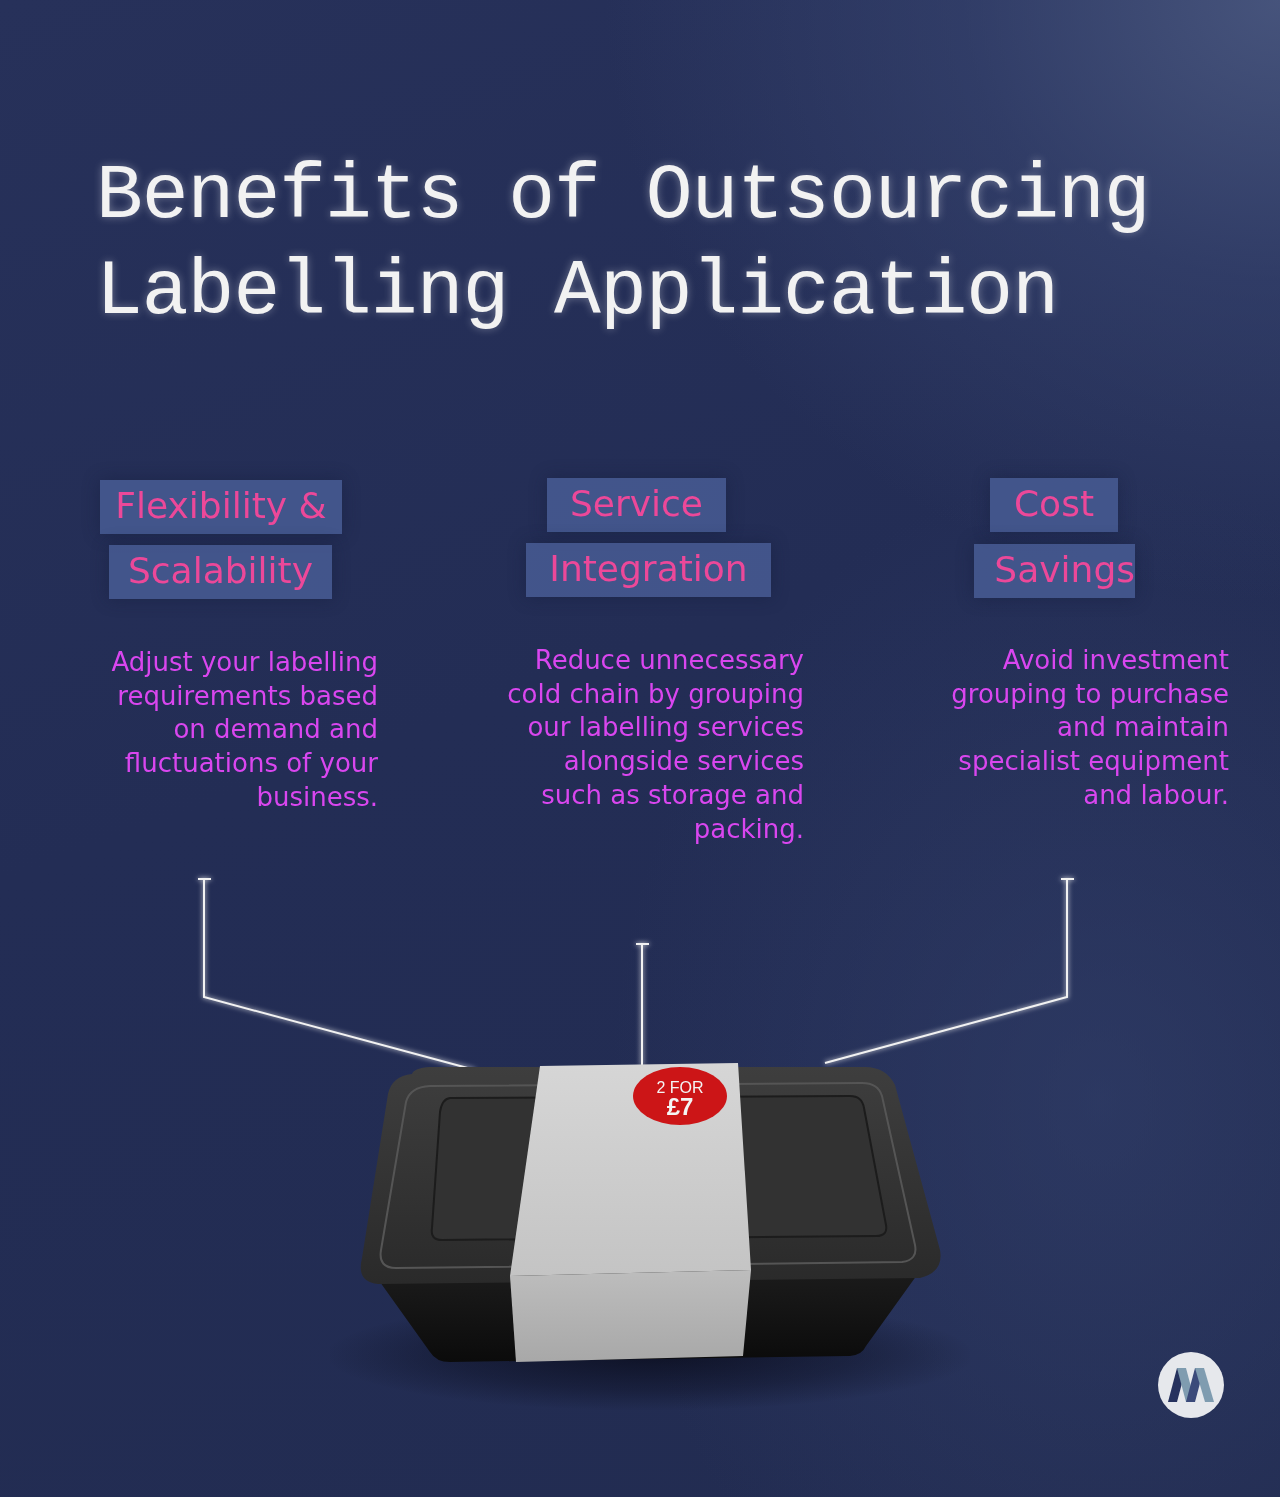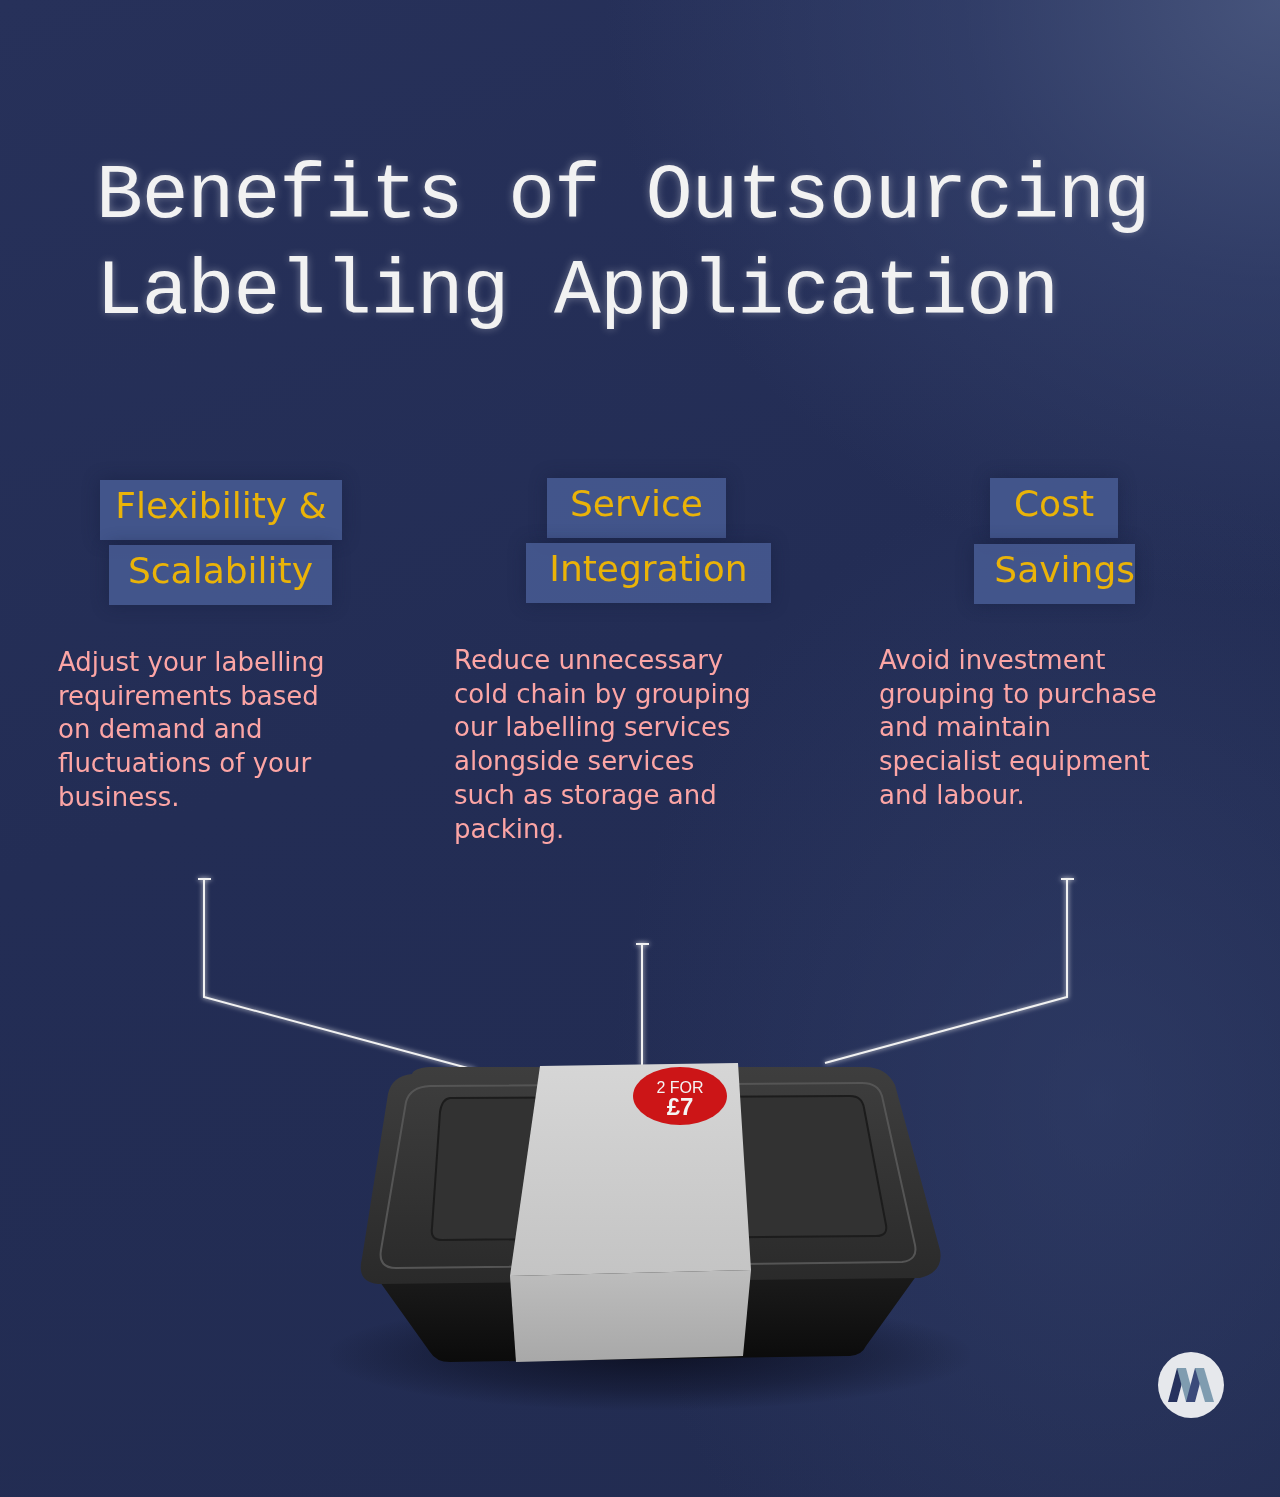--- a/index.html
+++ b/index.html
@@ -22,34 +22,34 @@
       font-size: 78px; line-height: 96px; font-weight: normal;
       letter-spacing: -1px;
       color: #f2f2f2;
       text-shadow: 0 0 8px rgba(255,255,255,0.35);
       font-family: Liberation Mono, monospace;
     }
     .title span { display: block; }
     .tag {
       position: absolute;
       background: rgba(72, 92, 148, 0.85);
-      color: #eab308;
+      color: #ec4899;
       font-size: 36px;
       line-height: 52px;
-      height: 60px;
+      height: 54px;
       text-align: center;
       white-space: nowrap;
       box-shadow: 0 0 16px rgba(20,28,60,0.45);
     }
     .desc {
       position: absolute;
       font-size: 26px;
       line-height: 33.7px;
-      color: #fca5a5;
-      text-align: left;
+      color: #d946ef;
+      text-align: right;
     }
     .desc span { display: block; white-space: nowrap; }
 
     svg.connectors { position: absolute; left: 0; top: 0; }
 
     .shadow-floor {
       position: absolute; left: 330px; top: 1300px; width: 640px; height: 110px;
       background: radial-gradient(ellipse at center, rgba(8,10,24,0.75) 0%, rgba(8,10,24,0.35) 45%, rgba(8,10,24,0) 72%);
     }
     .logo {

